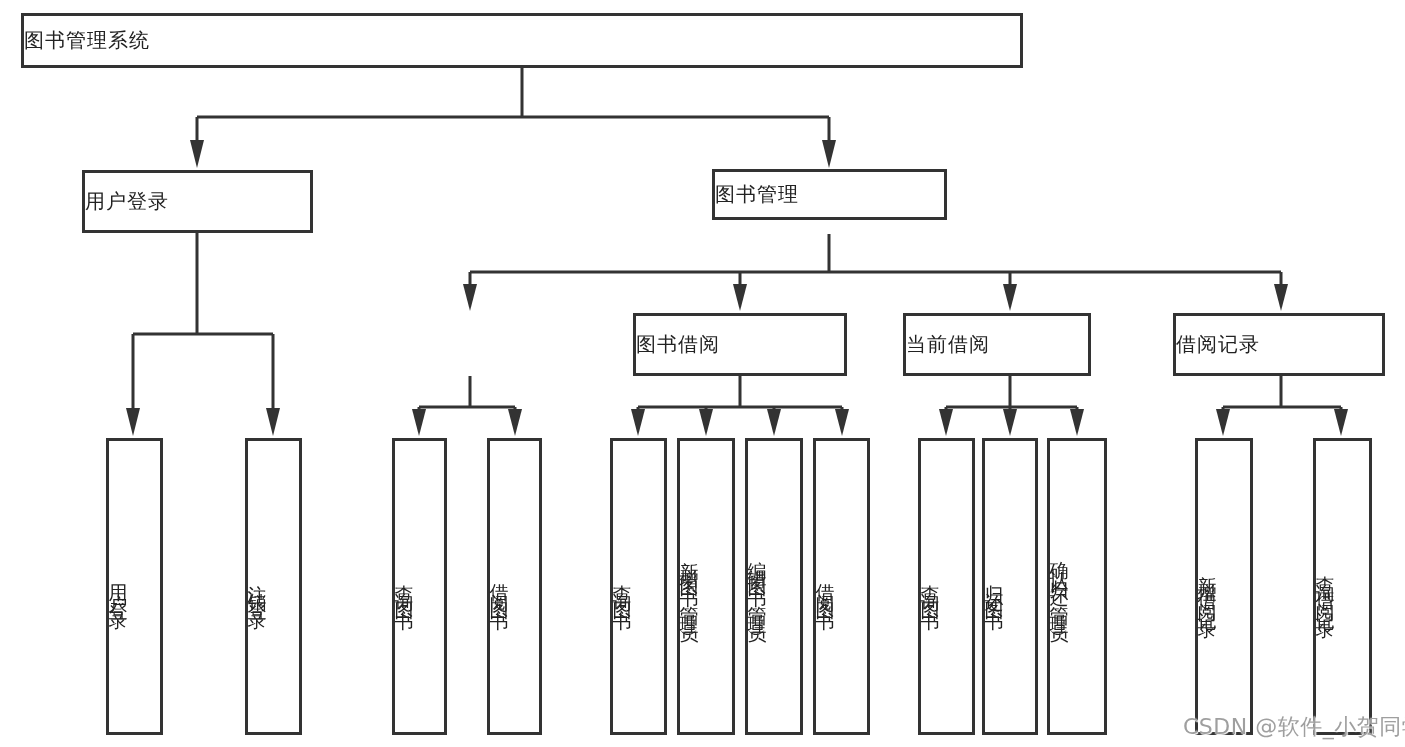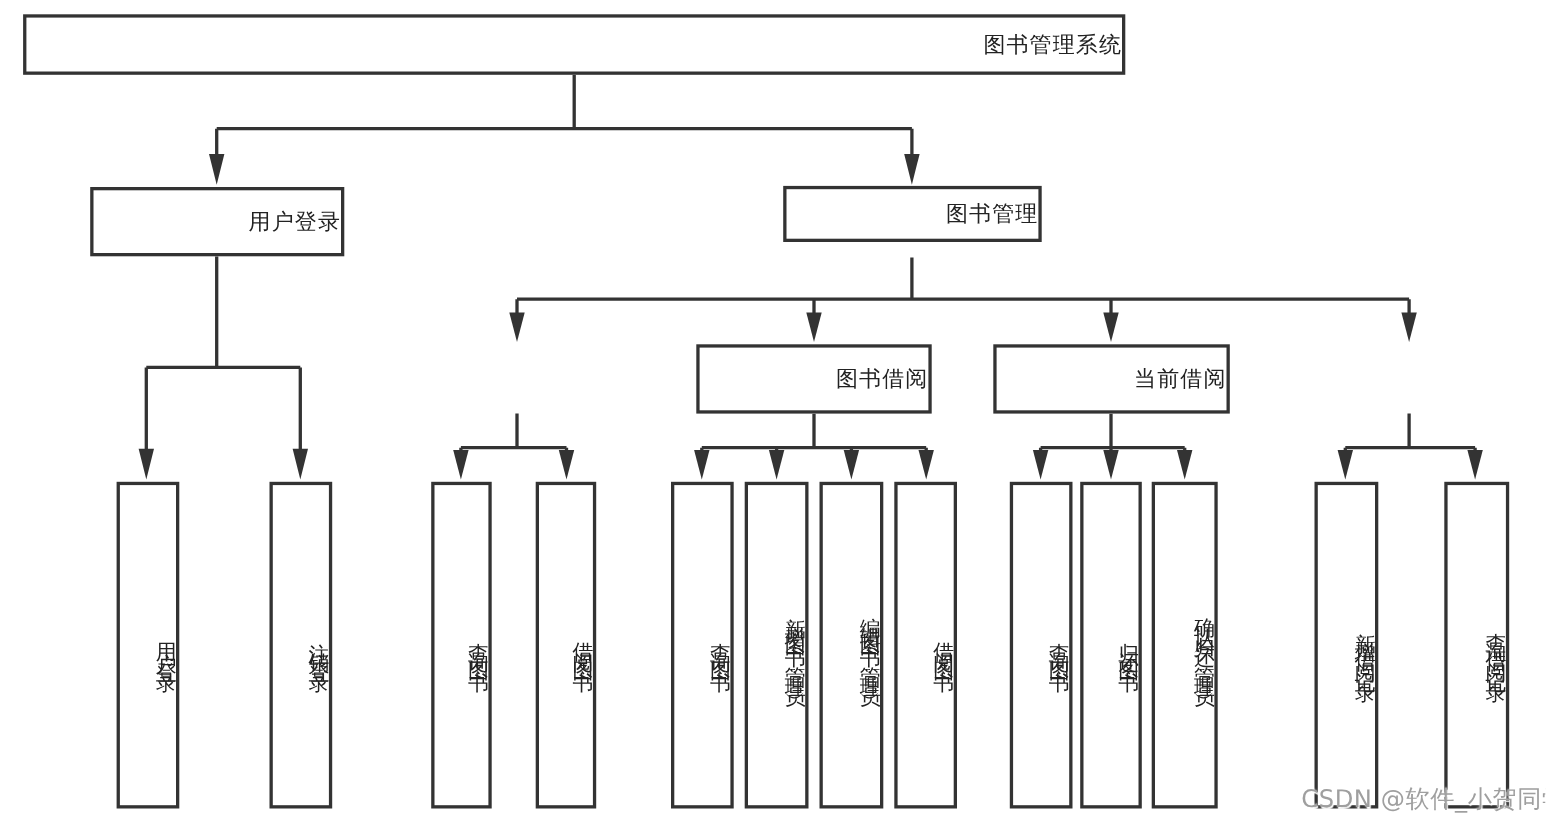--- a/index.html
+++ b/index.html
@@ -1,20 +1,20 @@
 <!DOCTYPE html>
 <html><head>
 <meta charset="utf-8">
 <style>
   html,body{margin:0;padding:0;background:#fff;}
   body{font-family:"DejaVu Sans","Liberation Sans",sans-serif;}
   #canvas{position:relative;width:1405px;height:747px;background:#ffffff;overflow:hidden;}
   #wires{position:absolute;left:0;top:0;width:1405px;height:747px;}
   .node{position:absolute;box-sizing:border-box;border:3px solid #333333;background:#ffffff;
-        display:flex;align-items:center;justify-content:flex-end;color:#222222;}
+        display:flex;align-items:center;justify-content:flex-start;color:#222222;}
   .hbox{font-size:20px;letter-spacing:1px;}
   .vbox span{writing-mode:vertical-rl;text-orientation:mixed;font-size:19px;letter-spacing:9px;line-height:1;}
   .watermark{position:absolute;left:1183px;top:712px;font-size:22px;color:#9f9f9f;
              text-shadow:0 0 2px #ffffff,1px 1px 1px #ffffff;white-space:nowrap;z-index:5;letter-spacing:0.5px;}
 </style>
 </head>
 <body>
 
 <div id="canvas">
 
@@ -68,22 +68,25 @@
   <div class="node hbox" style="left:82px;top:170px;width:231px;height:63px;">
     <span>用户登录</span>
   </div>
   <div class="node hbox" style="left:712px;top:169px;width:235px;height:51px;">
     <span>图书管理</span>
   </div>
 
   <div class="node hbox" style="left:633px;top:313px;width:214px;height:63px;">
     <span>图书借阅</span>
   </div>
-  <div class="node hbox" style="left:903px;top:313px;width:215px;height:63px;">
+  <div class="node hbox" style="left:903px;top:313px;width:188px;height:63px;">
     <span>当前借阅</span>
+  </div>
+  <div class="node hbox" style="left:1173px;top:313px;width:212px;height:63px;">
+    <span>借阅记录</span>
   </div>
 
   <div class="node vbox" style="left:106px;top:438px;width:57px;height:297px;">
     <span>用户登录</span>
   </div>
   <div class="node vbox" style="left:245px;top:438px;width:57px;height:297px;">
     <span>注销登录</span>
   </div>
 
   <div class="node vbox" style="left:392px;top:438px;width:55px;height:297px;">

